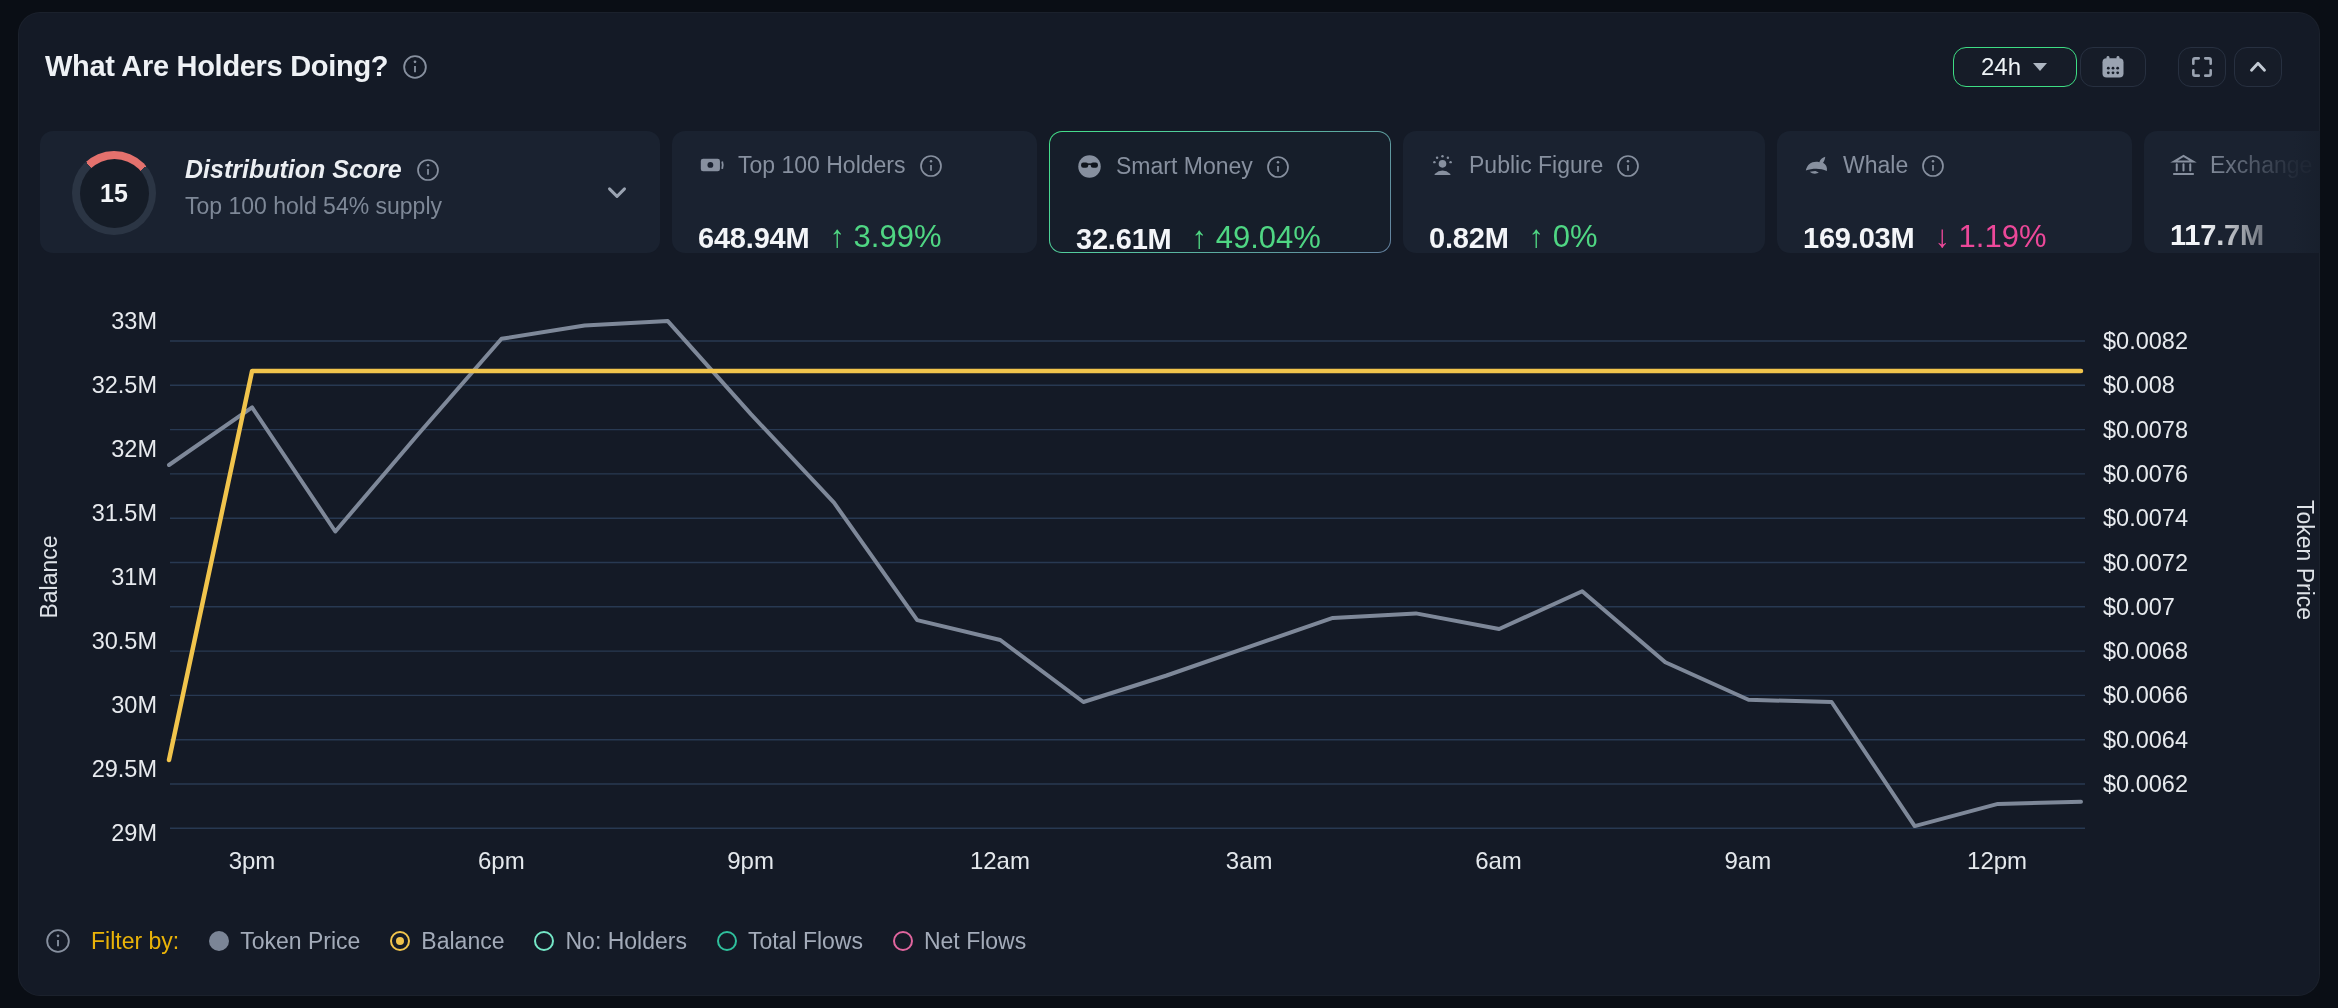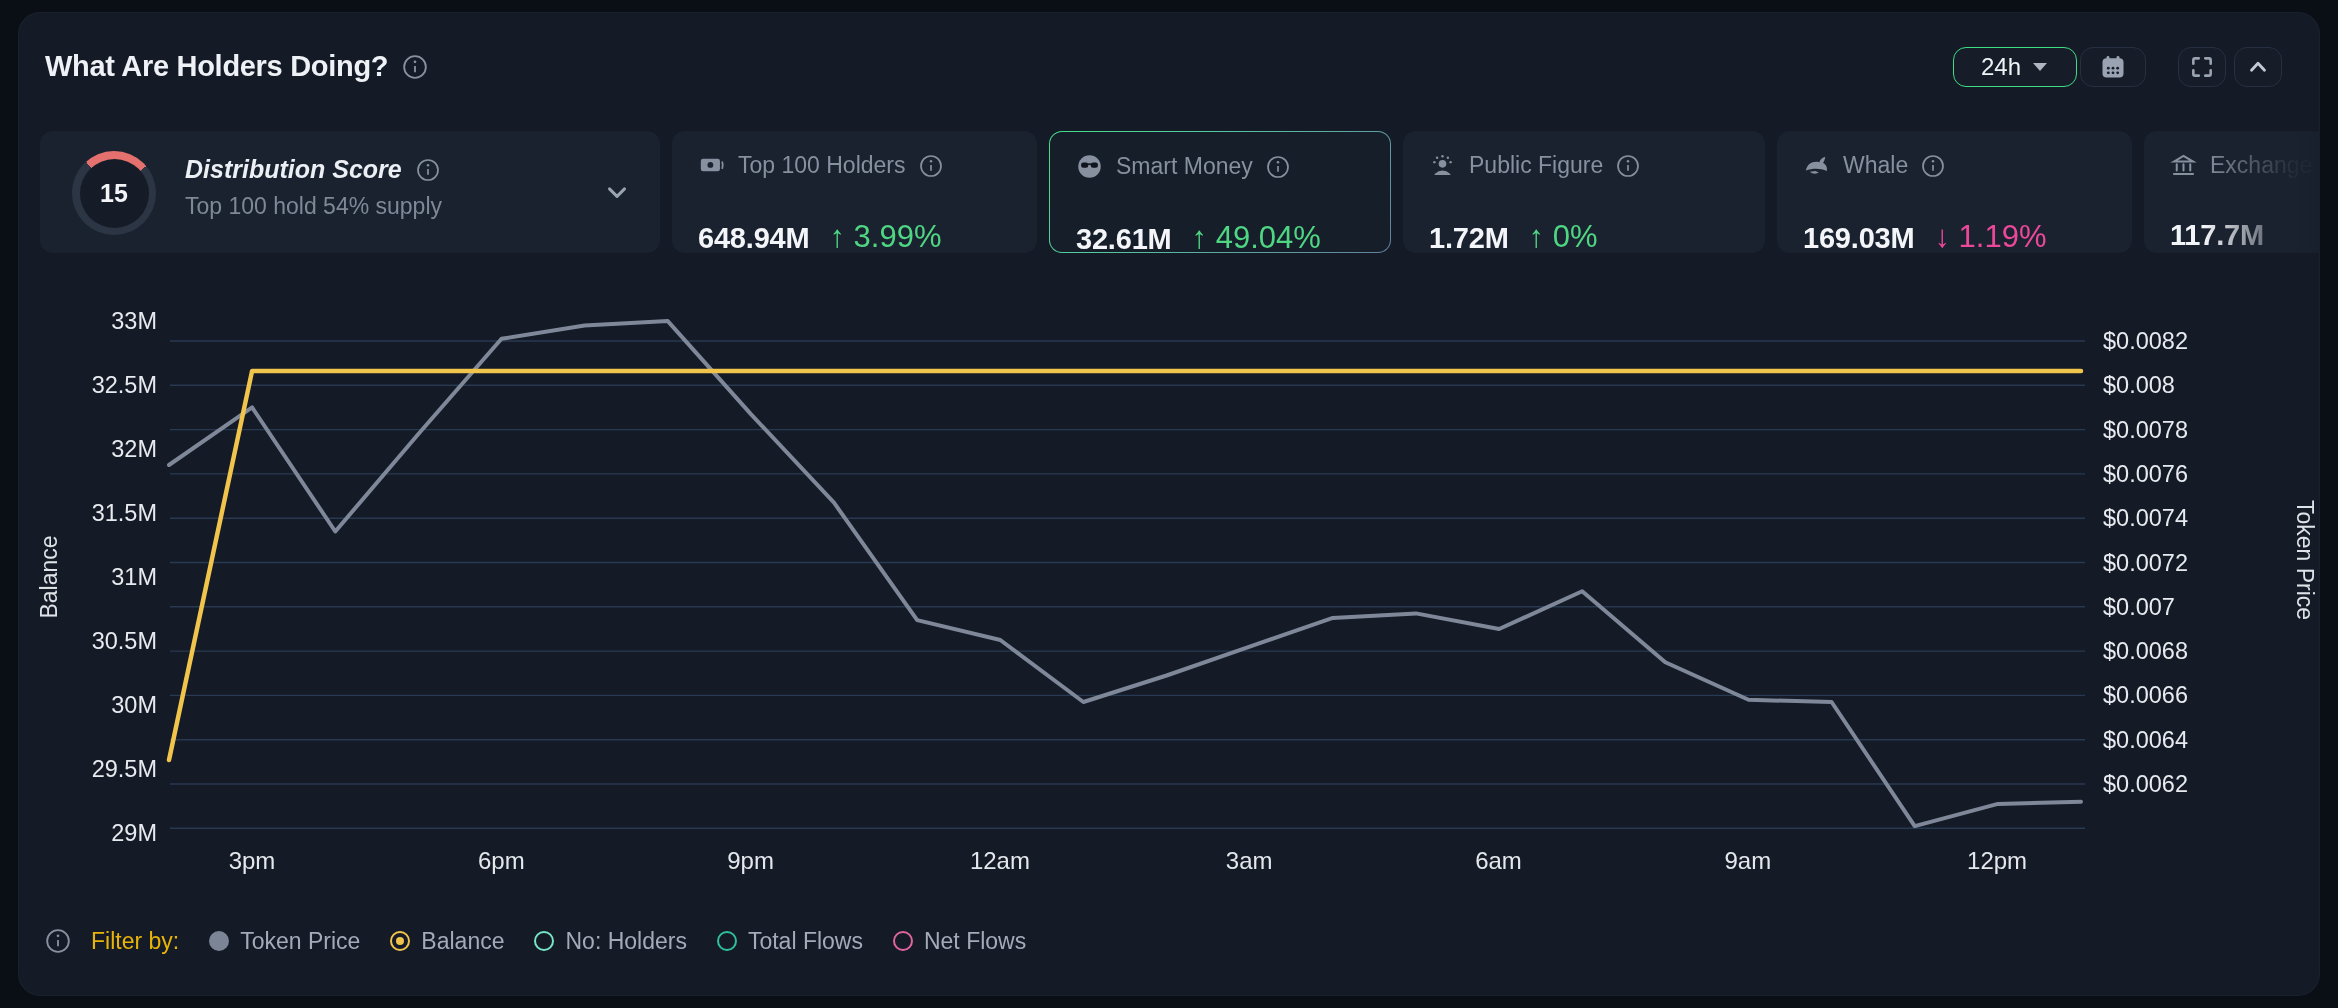--- a/index.html
+++ b/index.html
@@ -212,21 +212,21 @@
       <span class="lbl">Public Figure</span>
       <span class="info-ic">
           <svg viewBox="0 0 24 24" fill="none" stroke="#87909f" stroke-width="1.7">
             <circle cx="12" cy="12" r="10"></circle>
             <line x1="12" y1="11" x2="12" y2="16.8"></line>
             <circle cx="12" cy="7.2" r="1.25" fill="#87909f" stroke="none"></circle>
           </svg>
         </span>
     </div>
     <div class="c-val">
-      <span class="v">1.72M</span>
+      <span class="v">0.82M</span>
       <span class="chg up"><span>↑</span> <span>0%</span></span>
     </div>
   </div>
 
   <div class="card" style="width:355px;">
     <div class="c-title">
       <span class="cicon">
         <svg viewBox="0 0 24 24" fill="#87909f">
           <path d="M2.5 16.5 C3.5 10.5 9 7.5 14.5 9 C15.5 6.2 17.6 4.8 19.8 4.2 C19.5 6.4 18.9 8.1 17.8 9.6 C20.4 11 21.8 13.6 21.2 16.8 C15.5 14.2 8.5 14.3 2.5 16.5 Z"></path>
           <path d="M6 17.5 C8 19.5 12 19.8 14 18.2 L11 16.8 Z"></path>

